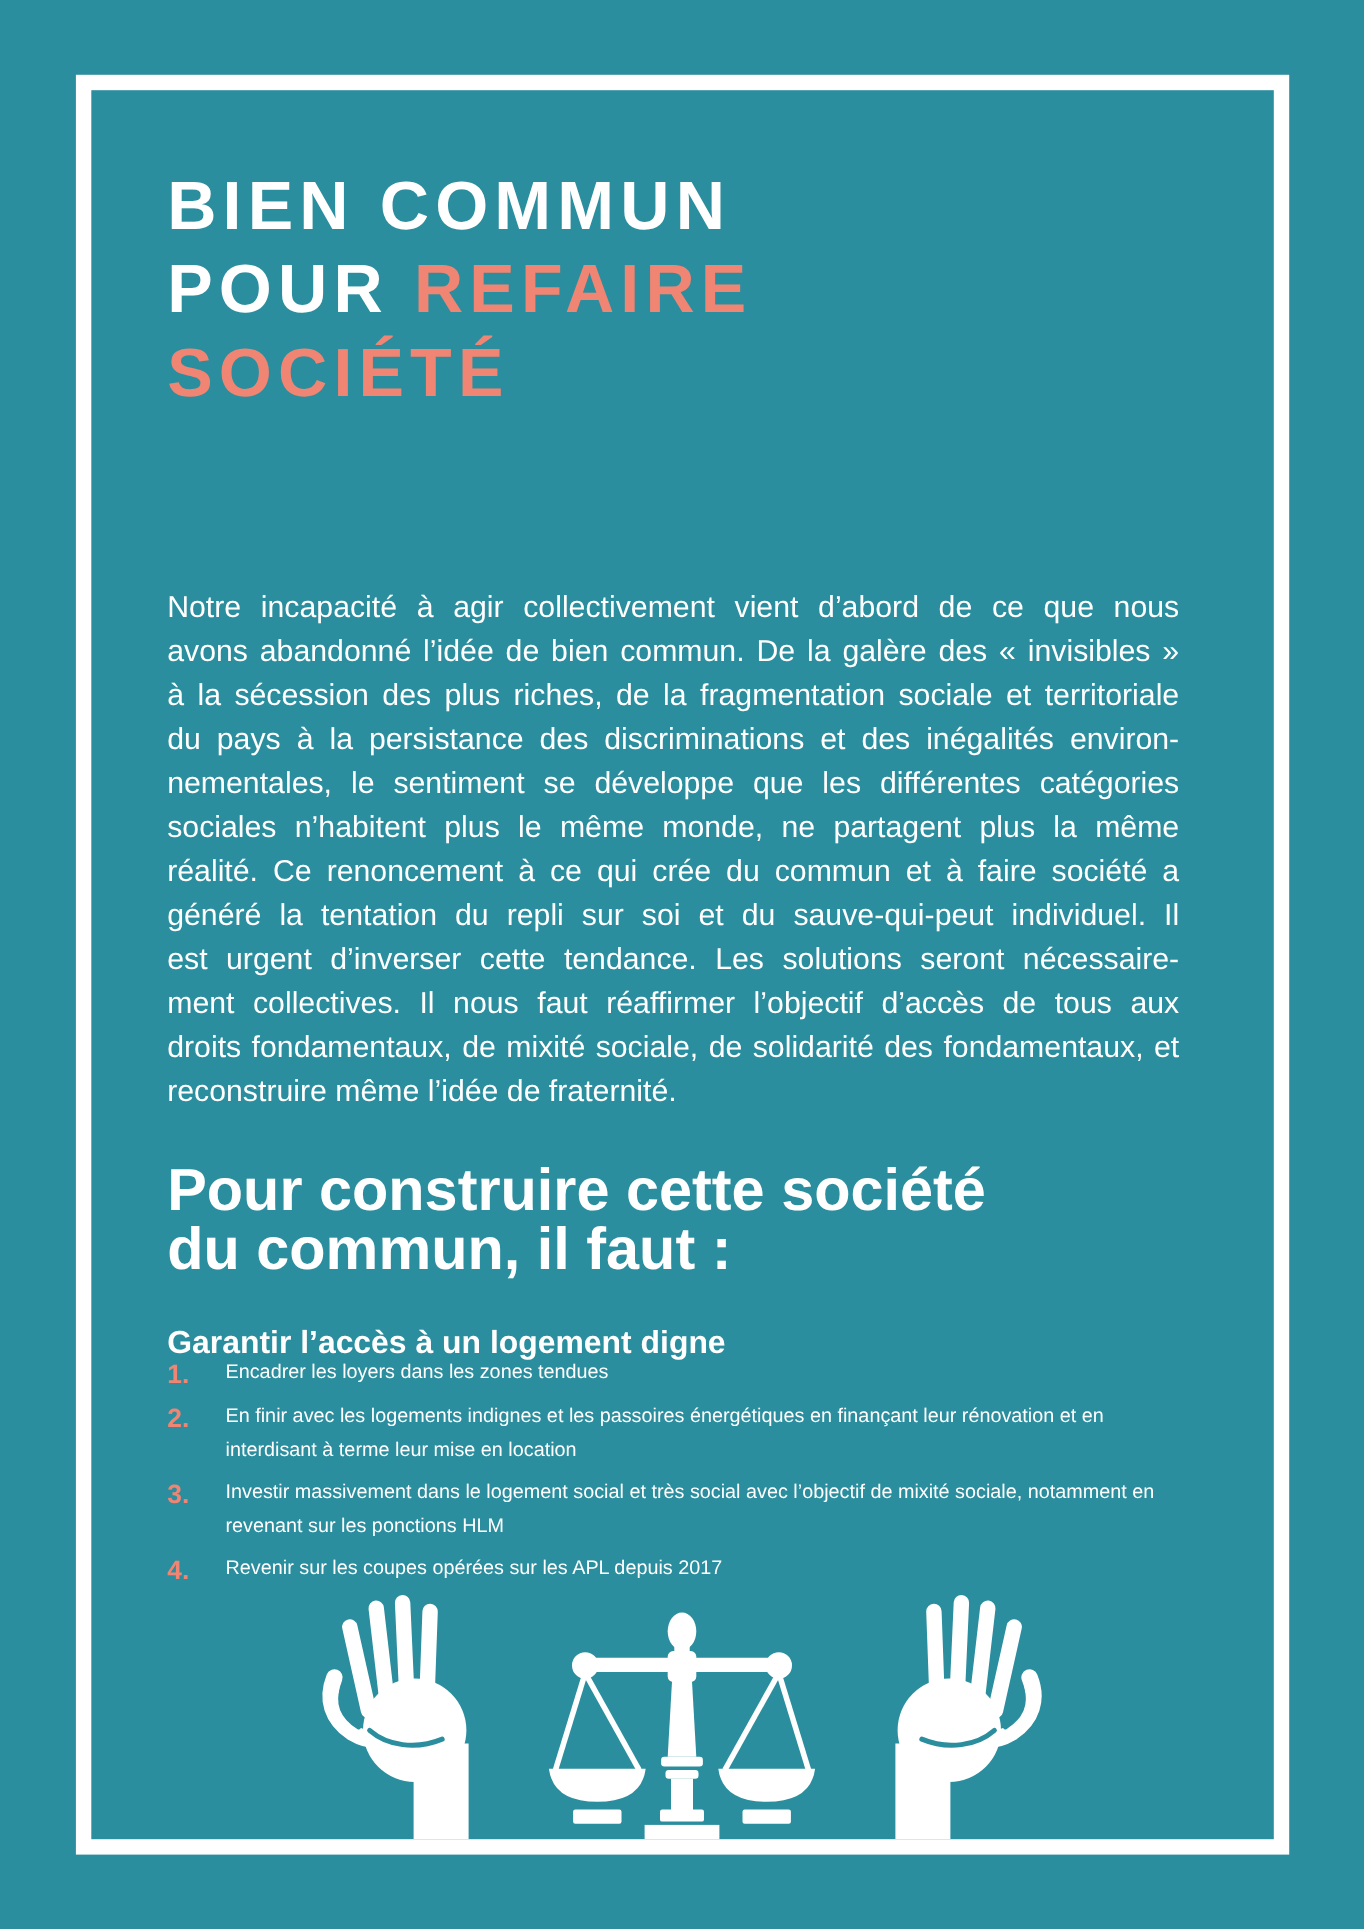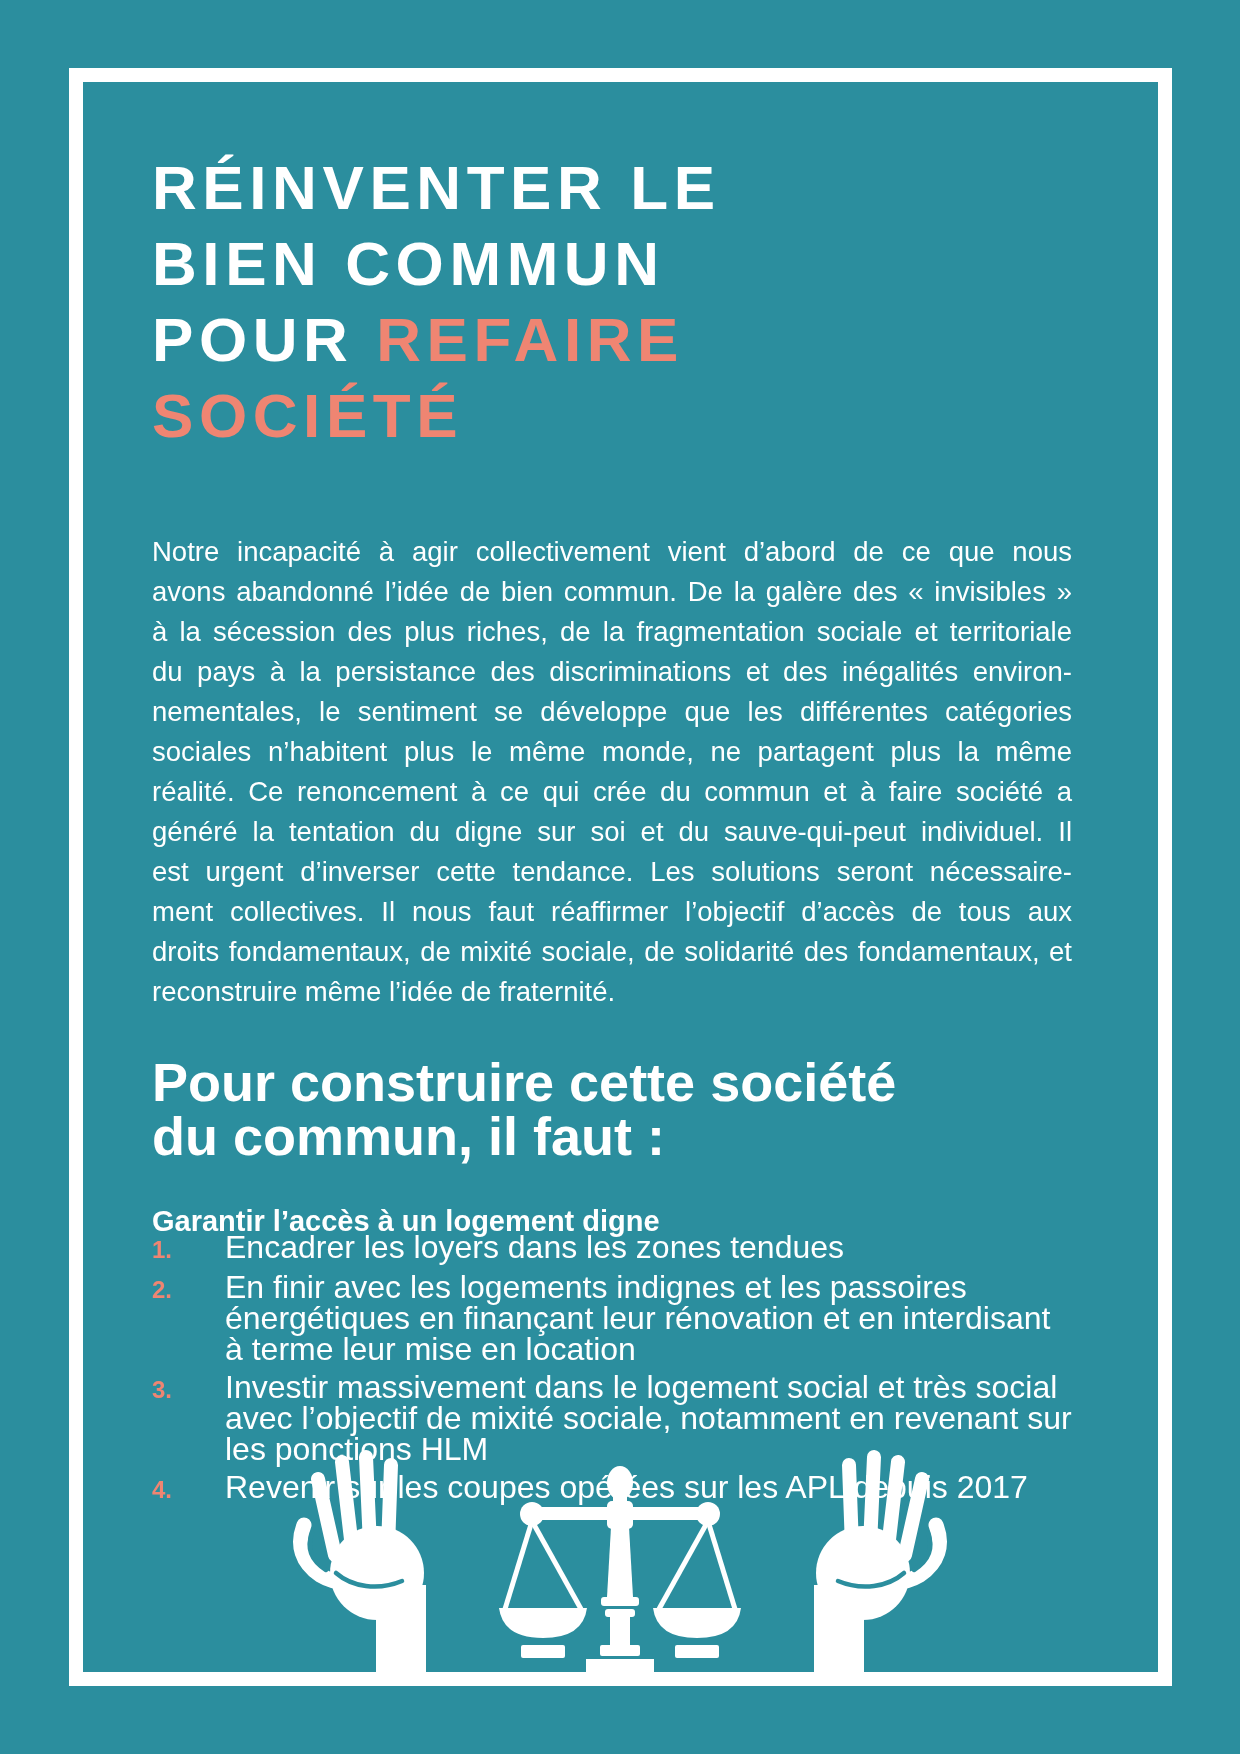--- a/index.html
+++ b/index.html
@@ -85,56 +85,54 @@
   .demand-number{
     flex:0 0 53px;
     font-weight:bold;
     font-size:24px;
     line-height:31px;
     padding-top:2px;
     color:var(--coral);
   }
   .demand-text{
     flex:1;
-    font-size:32px;
+    font-size:18px;
     line-height:31px;
     color:var(--white);
-    margin-left:20px;
   }
   
   .illustration{
     position:absolute;
     left:260px; top:1445px;
     width:720px; height:227px;
   }
   .illustration svg{display:block;width:100%;height:100%;}
 </style>
 </head>
 <body>
 
 <div>
 
   <div class="frame"></div>
 
   <div class="title">
-    <div>RÉINVENTER LE</div>
     <div>BIEN COMMUN</div>
     <div><span>POUR </span><span class="accent">REFAIRE</span></div>
     <div class="accent">SOCIÉTÉ</div>
   </div>
 
   <div class="intro">
     <div class="para-line">Notre incapacité à agir collectivement vient d’abord de ce que nous</div>
     <div class="para-line">avons abandonné l’idée de bien commun. De la galère des « invisibles »</div>
     <div class="para-line">à la sécession des plus riches, de la fragmentation sociale et territoriale</div>
     <div class="para-line">du pays à la persistance des discriminations et des inégalités environ-</div>
     <div class="para-line">nementales, le sentiment se développe que les différentes catégories</div>
     <div class="para-line">sociales n’habitent plus le même monde, ne partagent plus la même</div>
     <div class="para-line">réalité. Ce renoncement à ce qui crée du commun et à faire société a</div>
-    <div class="para-line">généré la tentation du digne sur soi et du sauve-qui-peut individuel. Il</div>
+    <div class="para-line">généré la tentation du repli sur soi et du sauve-qui-peut individuel. Il</div>
     <div class="para-line">est urgent d’inverser cette tendance. Les solutions seront nécessaire-</div>
     <div class="para-line">ment collectives. Il nous faut réaffirmer l’objectif d’accès de tous aux</div>
     <div class="para-line">droits fondamentaux, de mixité sociale, de solidarité des fondamentaux, et</div>
     <div class="para-line last">reconstruire même l’idée de fraternité.</div>
   </div>
 
   <div class="heading">
     <div>Pour construire cette société</div>
     <div>du commun, il faut :</div>
   </div>

